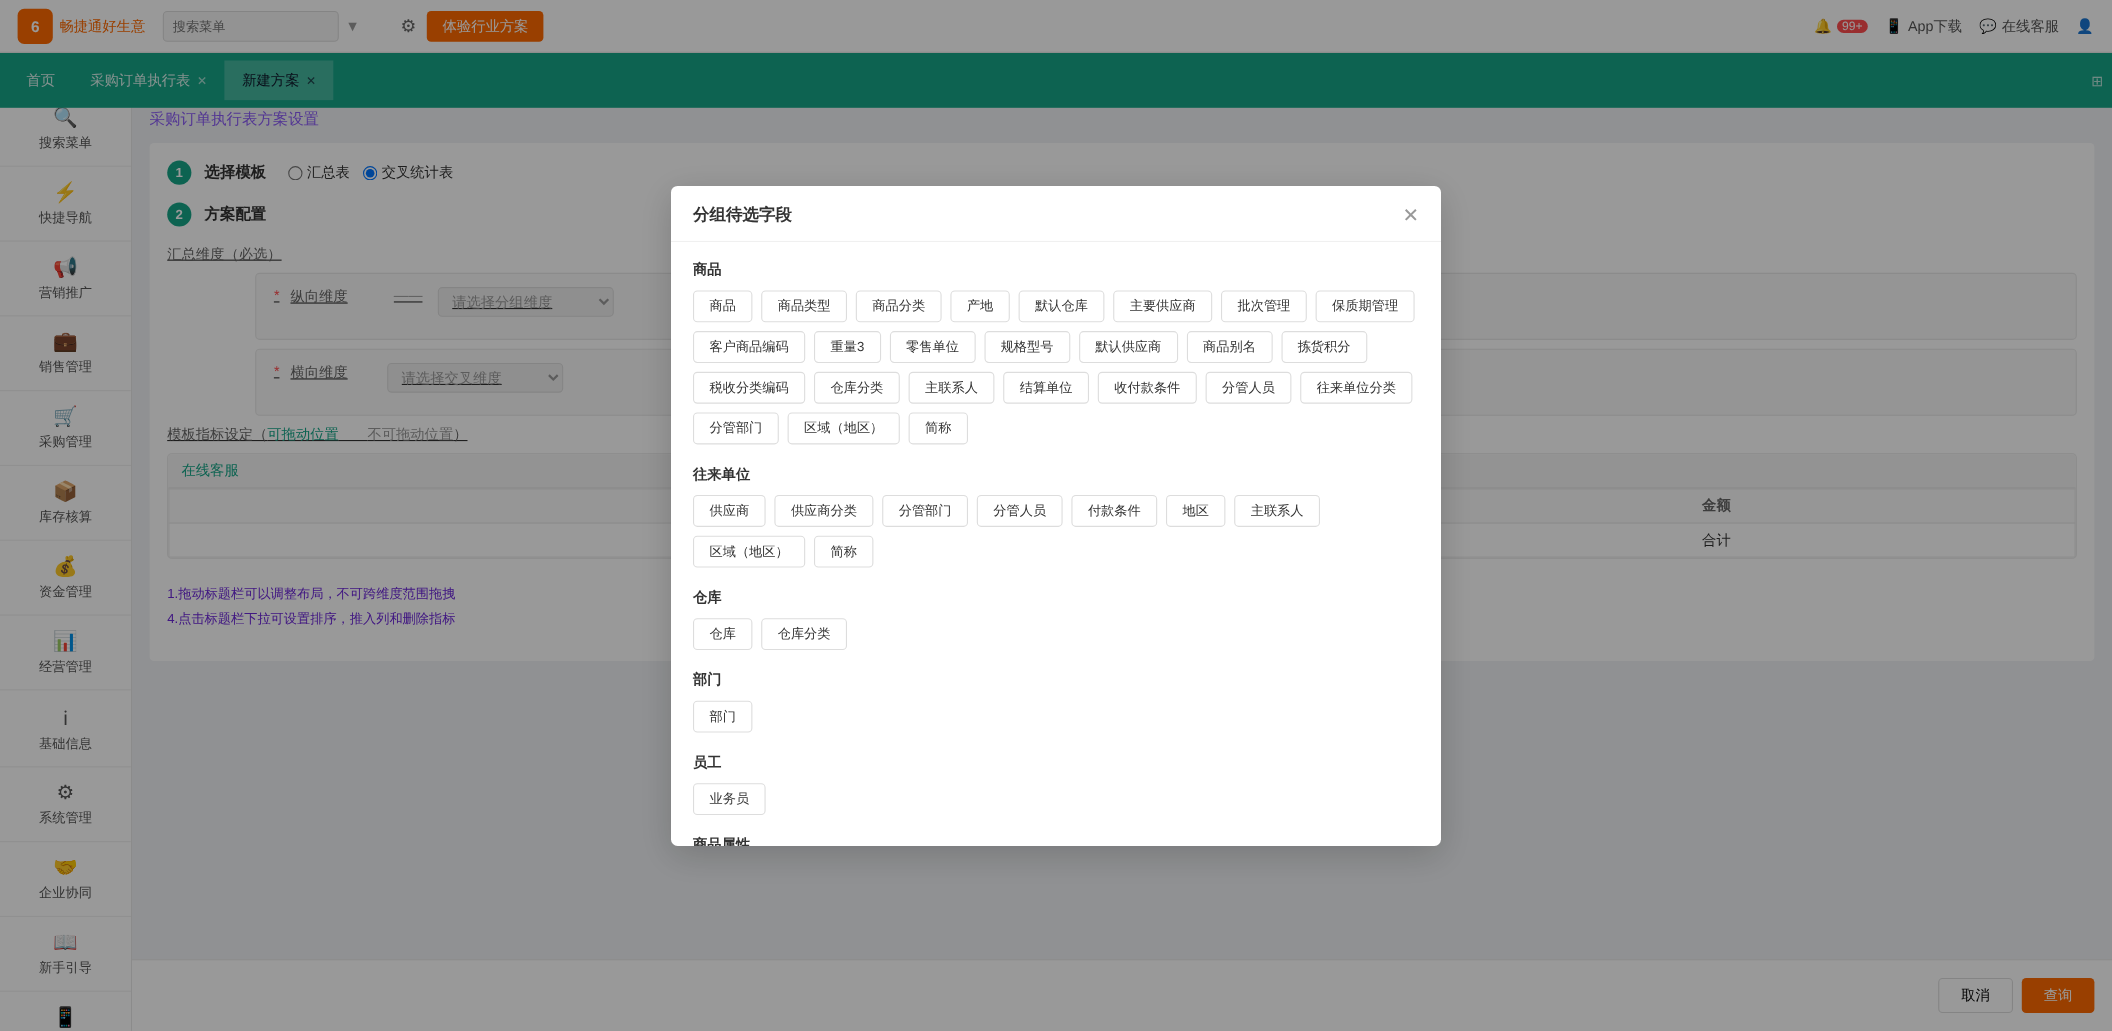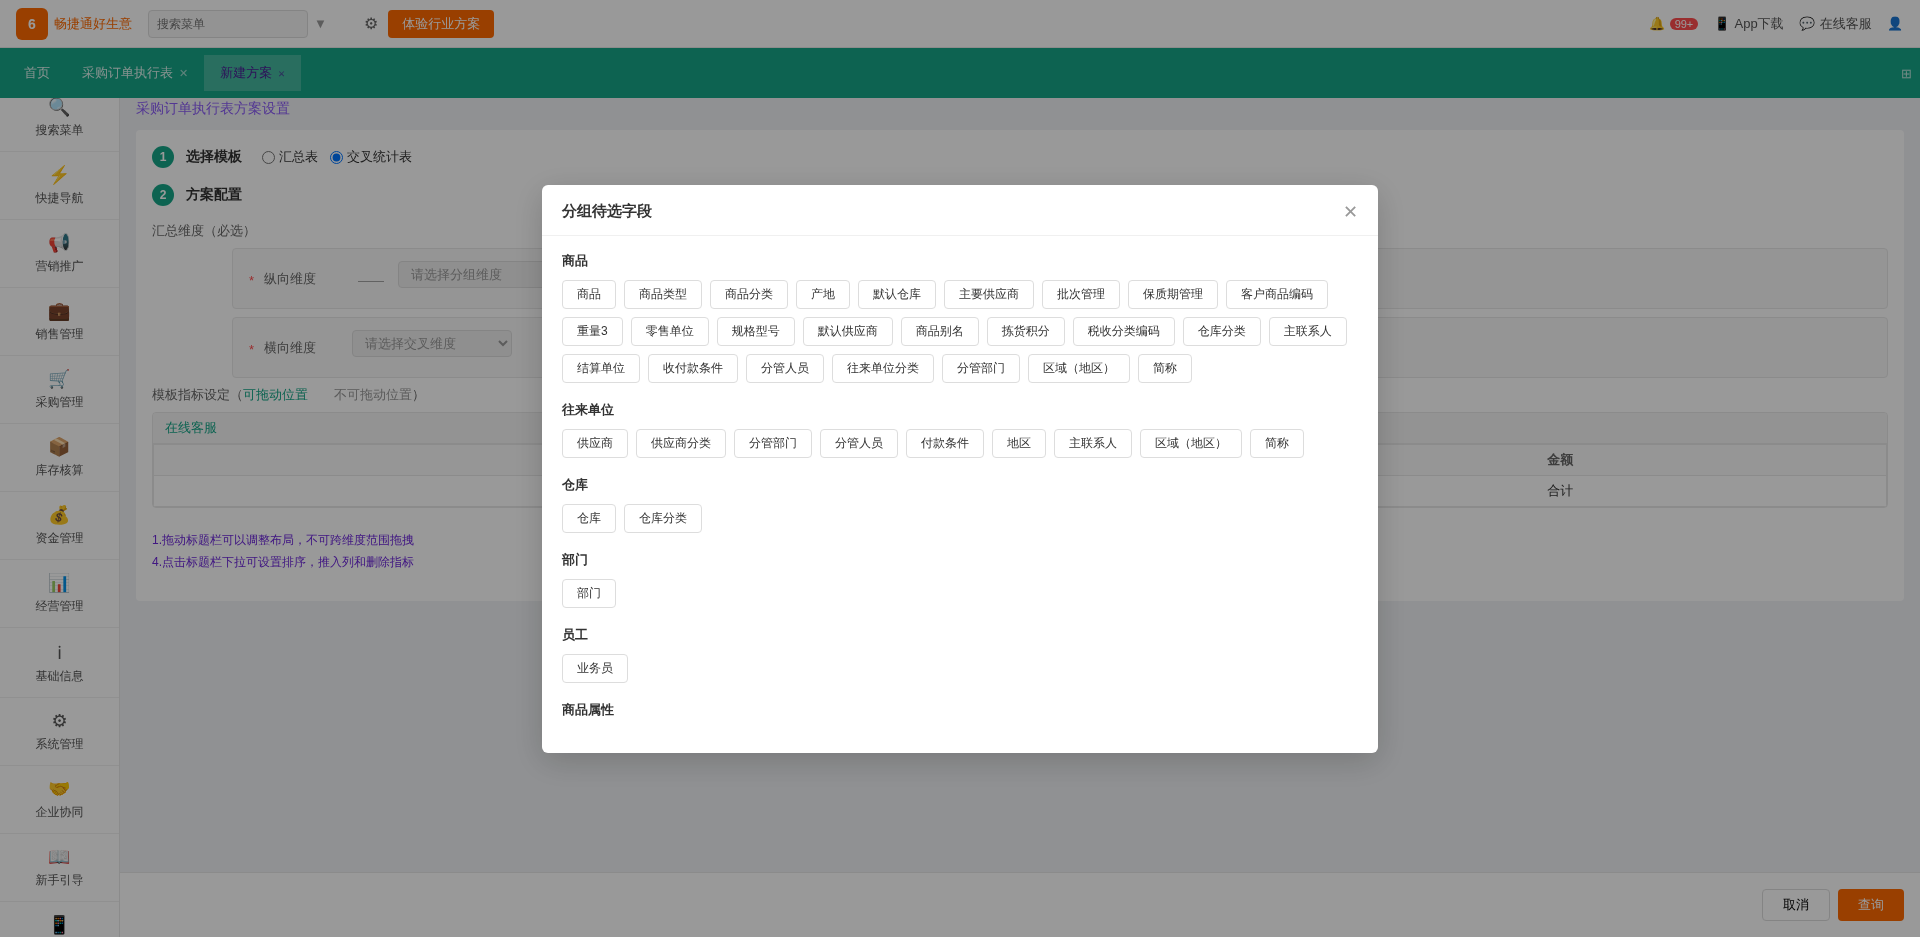--- a/index.html
+++ b/index.html
@@ -82,22 +82,21 @@
       height: 36px;
       display: flex; align-items: center;
       padding: 0 16px;
       color: rgba(255,255,255,0.85);
       font-size: 13px;
       cursor: pointer;
       position: relative;
     }
     .tab-item.active {
       background: rgba(255,255,255,0.2);
-      color: #4c1d95;
-      font-family: Liberation Mono, monospace;
+      color: #0f172a;
     }
     .tab-close { margin-left: 6px; font-size: 11px; opacity: 0.7; }
 
     
     .sidebar {
       position: fixed;
       top: 84px; left: 0; bottom: 0;
       width: 120px;
       background: #fff;
       border-right: 1px solid #e8e8e8;
@@ -140,21 +139,21 @@
       border-radius: 50%;
       display: flex; align-items: center; justify-content: center;
       font-size: 12px; font-weight: bold;
       flex-shrink: 0;
     }
     .step-label { font-weight: bold; font-size: 14px; }
     .radio-group { display: flex; align-items: center; gap: 12px; margin-left: 8px; }
     .radio-group label { display: flex; align-items: center; gap: 4px; cursor: pointer; font-size: 13px; }
 
     .config-section { margin-bottom: 12px; }
-    .config-row { display: flex; align-items: flex-end; gap: 8px; margin-bottom: 8px; }
+    .config-row { display: flex; align-items: flex-start; gap: 8px; margin-bottom: 8px; text-decoration: underline; }
     .config-label { color: #666; font-size: 13px; min-width: 80px; }
     .config-select {
       border: 1px solid #ddd; border-radius: 4px;
       padding: 4px 8px; font-size: 13px; color: #999;
       min-width: 160px;
     }
     .data-table { width: 100%; border-collapse: collapse; }
     .data-table th, .data-table td { border: 1px solid #e8e8e8; padding: 6px 12px; font-size: 13px; text-align: center; }
     .data-table th { background: #fafafa; color: #666; }
 
@@ -168,21 +167,21 @@
       top: 0; left: 0; right: 0; bottom: 0;
       background: rgba(0,0,0,0.4);
       z-index: 200;
       display: flex;
       align-items: center;
       justify-content: center;
     }
     .modal {
       background: #fff;
       border-radius: 6px;
-      width: 836px;
+      width: 700px;
       max-height: 600px;
       display: flex;
       flex-direction: column;
       box-shadow: 0 8px 32px rgba(0,0,0,0.18);
     }
     .modal-header {
       display: flex;
       align-items: center;
       justify-content: space-between;
       padding: 16px 20px 12px;

